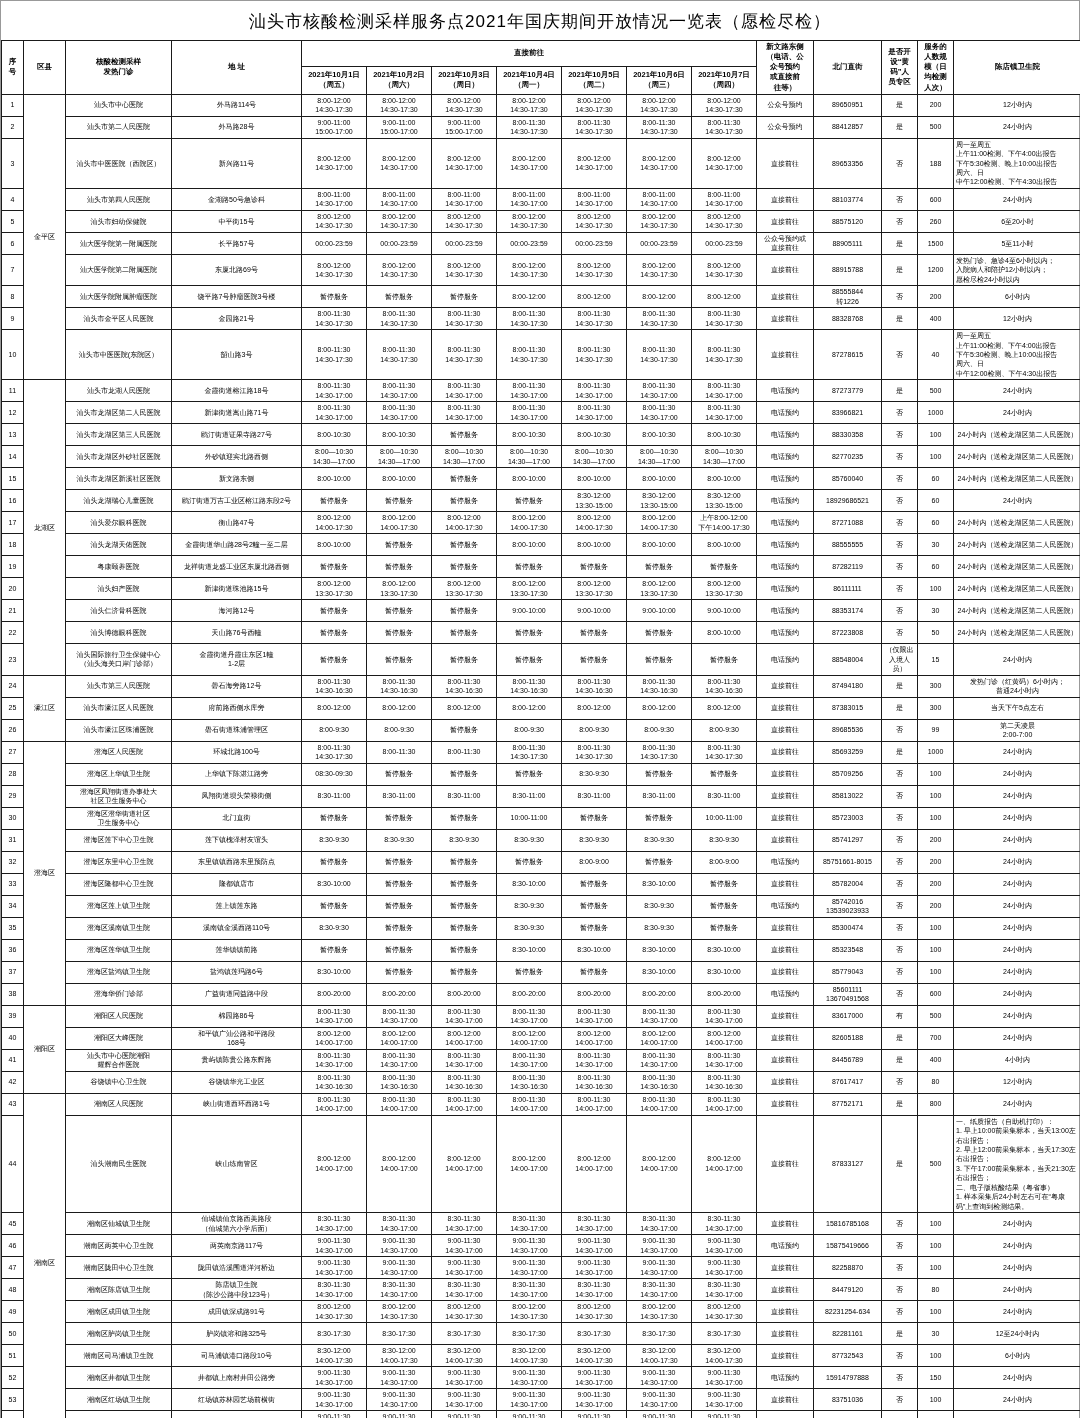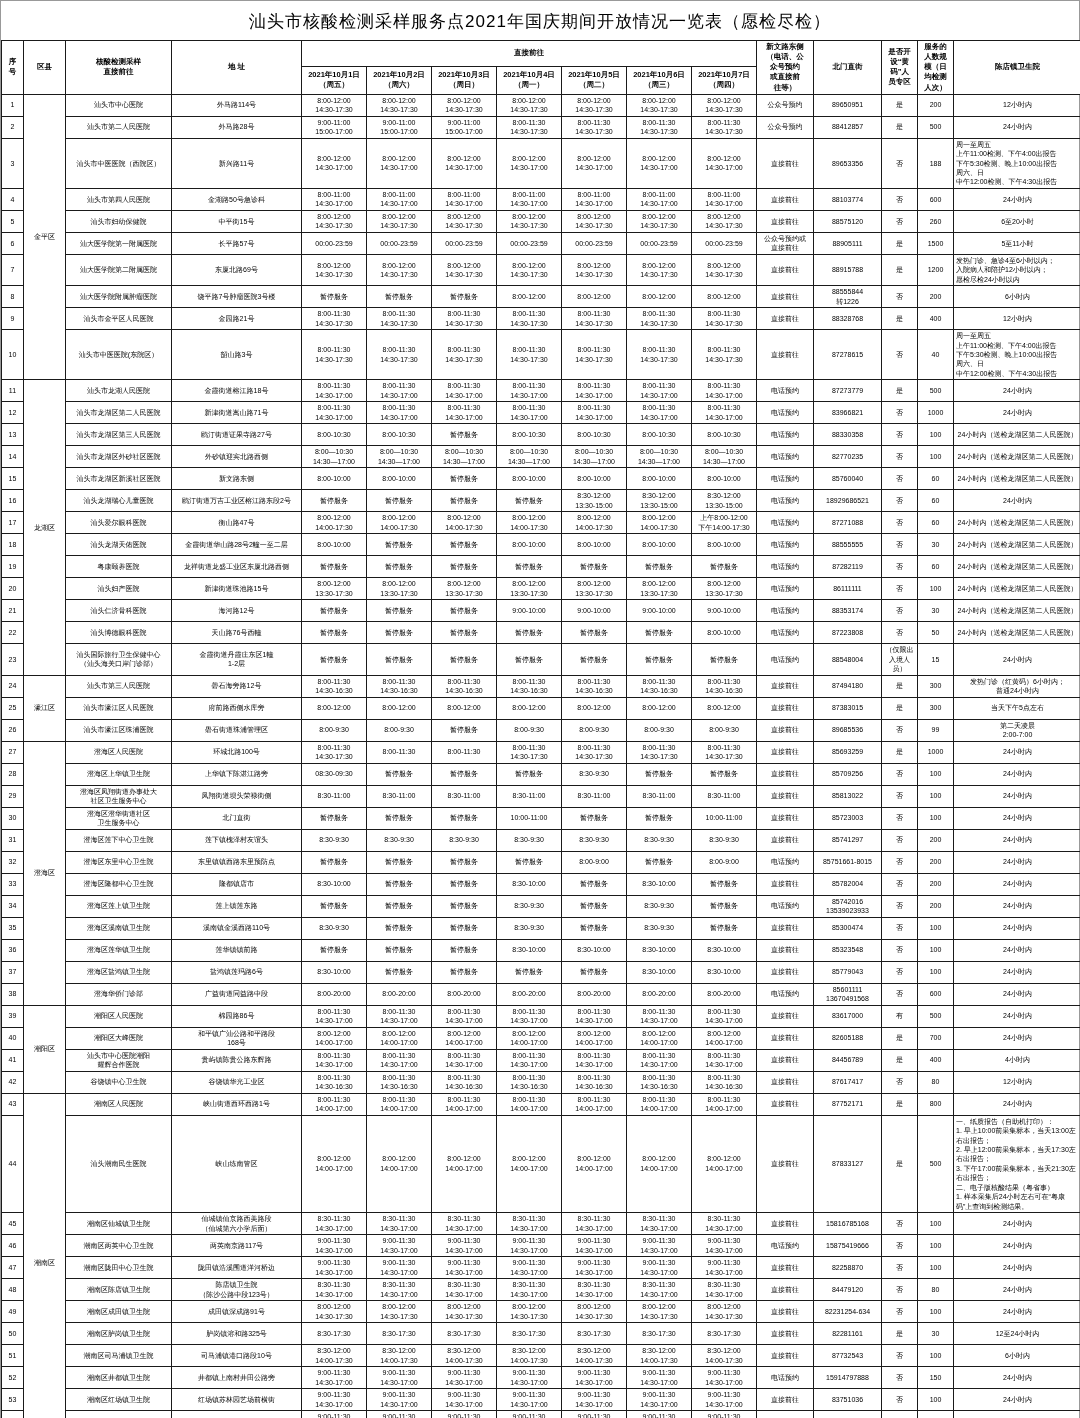--- a/index.html
+++ b/index.html
@@ -37,21 +37,21 @@
         <col style="width:36px">
         <col style="width:36px">
         <col style="width:128px">
     </colgroup>
     <thead>
       <tr>
         <th rowspan="2">序
 号</th>
         <th rowspan="2">区县</th>
         <th rowspan="2">核酸检测采样
-直接前往</th>
+发热门诊</th>
         <th rowspan="2">地  址</th>
         <th colspan="7">直接前往</th>
         <th rowspan="2">新文路东侧
 （电话、公
 众号预约
 或直接前
 往等）</th>
         <th rowspan="2">北门直街</th>
         <th rowspan="2">是否开
 设“黄

